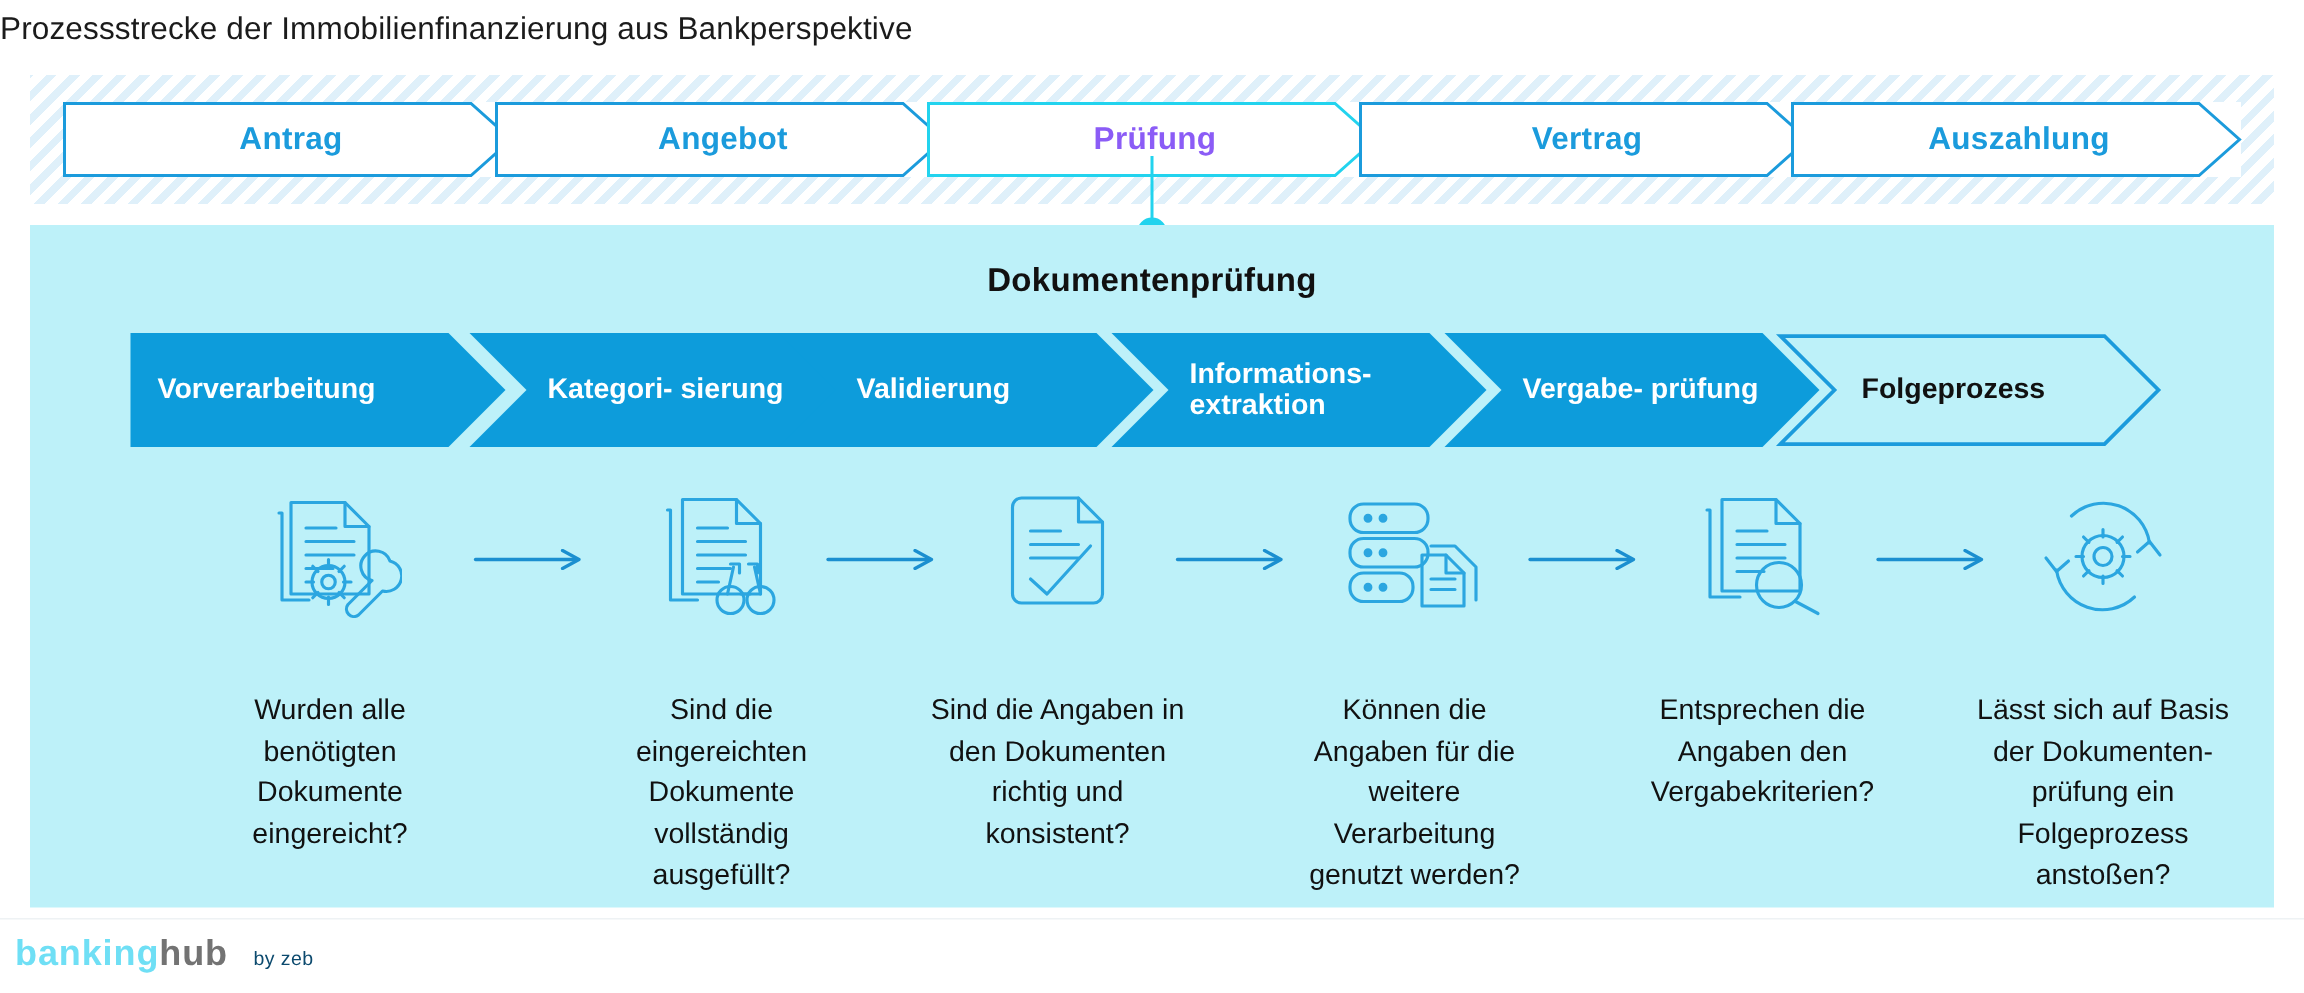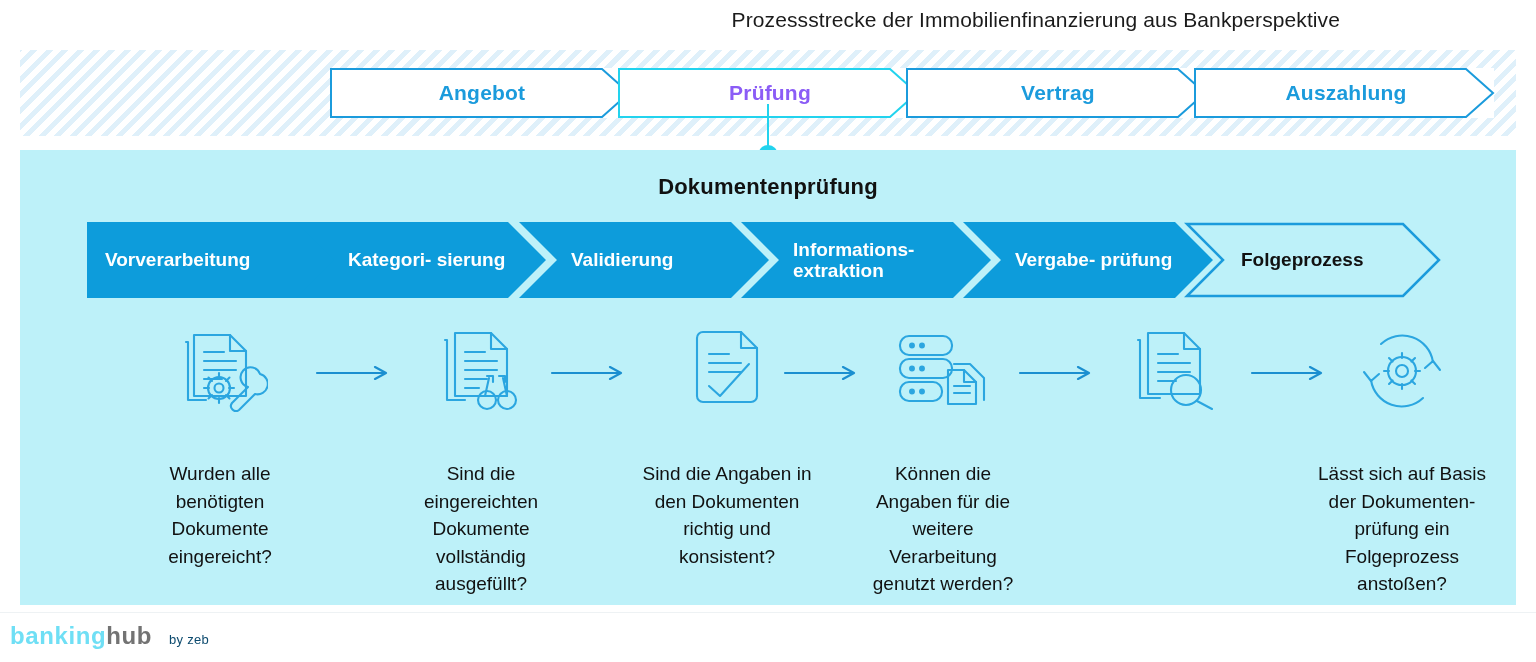--- a/index.html
+++ b/index.html
@@ -7,21 +7,21 @@
     width: 1536px; height: 662px;
     background: #ffffff;
     font-family: "Liberation Sans", sans-serif;
     overflow: hidden;
   }
   #root { position: relative; width: 1536px; height: 662px; }
 
   
   .page-title {
     position: absolute; top: 8px; left: 0; width: 1340px;
-    text-align: right;
+    text-align: left;
     font-size: 21px; font-weight: 400; color: #1b1b1b;
     letter-spacing: .1px;
   }
 
   
   .top-band {
     position: absolute; top: 50px; left: 20px;
     width: 1496px; height: 86px;
     background-color: #f2fafd;
     background-image: repeating-linear-gradient(
@@ -122,20 +122,26 @@
 <body>
 
 <div id="root">
 
   <div class="page-title">Prozessstrecke der Immobilienfinanzierung aus Bankperspektive</div>
 
   <div class="top-band"></div>
 
   <div class="top-chevrons">
 
+    <div class="topchev" style="left:22px; width:300px;">
+      <svg width="300" height="50" viewBox="0 0 300 50">
+        <path d="M1,1 H272 L299,25 L272,49 H1 Z" fill="#ffffff" stroke="#1b9bdc" stroke-width="2"></path>
+      </svg>
+      <span class="lbl">Antrag</span>
+    </div>
 
     <div class="topchev" style="left:310px; width:300px;">
       <svg width="300" height="50" viewBox="0 0 300 50">
         <path d="M1,1 H272 L299,25 L272,49 H1 Z" fill="#ffffff" stroke="#1b9bdc" stroke-width="2"></path>
       </svg>
       <span class="lbl">Angebot</span>
     </div>
 
     <div class="topchev active" style="left:598px; width:300px;">
       <svg width="300" height="50" viewBox="0 0 300 50">
@@ -168,21 +174,21 @@
 
     <div class="sub-row">
 
       <div class="subchev" style="left:12px; width:250px; padding-left:18px;">
         <svg width="250" height="76" viewBox="0 0 250 76">
           <path d="M0,0 H212 L250,38 L212,76 H0 Z" fill="#0d9cdb"></path>
         </svg>
         <span class="lbl">Vorverarbeitung</span>
       </div>
 
-      <div class="subchev" style="left:221px; width:250px; padding-left:52px;">
+      <div class="subchev" style="left:238px; width:250px; padding-left:52px;">
         <svg width="250" height="76" viewBox="0 0 250 76">
           <path d="M0,0 H212 L250,38 L212,76 H0 L38,38 Z" fill="#0d9cdb"></path>
         </svg>
         <span class="lbl">Kategori-
 sierung</span>
       </div>
 
       <div class="subchev" style="left:444px; width:250px; padding-left:52px;">
         <svg width="250" height="76" viewBox="0 0 250 76">
           <path d="M0,0 H212 L250,38 L212,76 H0 L38,38 Z" fill="#0d9cdb"></path>
@@ -263,21 +269,21 @@
 ausgefüllt?</div>
       </div>
 
       <div class="arrow" style="left:490px;">
         <svg width="74" height="14" viewBox="0 0 74 14" fill="none" stroke="#1b8fd0" stroke-width="2.2" stroke-linecap="round" stroke-linejoin="round">
           <path d="M2,7 H70"></path>
             <path d="M60,1 L71,7 L60,13"></path>
         </svg>
       </div>
 
-      <div class="step" style="left:567px;">
+      <div class="step" style="left:545px;">
         <div class="step-icon">
           <svg width="76" height="82" viewBox="0 0 76 82" fill="none" stroke="#2ba6e0" stroke-width="2.1" stroke-linecap="round" stroke-linejoin="round">
             <path d="M8,8 a6,6 0 0,1 6,-6 H52 L68,18 V66 a6,6 0 0,1 -6,6 H14 a6,6 0 0,1 -6,-6 Z"></path>
             <path d="M52,2 V18 H68"></path>
             <path d="M20,24 H40 M20,33 H52 M20,42 H52"></path>
             <path d="M20,56 L31,66 L60,34"></path>
           </svg>
         </div>
         <div class="step-text">Sind die Angaben in
 den Dokumenten
@@ -328,20 +334,23 @@
         <div class="step-icon">
           <svg width="90" height="82" viewBox="0 0 90 82" fill="none" stroke="#2ba6e0" stroke-width="2.1" stroke-linecap="round" stroke-linejoin="round">
             <path d="M8,10 H10 V68 H30"></path>
             <path d="M18,3 H54 L70,19 V64 H18 Z"></path>
             <path d="M54,3 V19 H70"></path>
             <path d="M28,24 H48 M28,33 H60 M28,42 H60 M28,51 H46"></path>
             <circle cx="56" cy="60" r="15"></circle>
             <path d="M67,71 L82,79"></path>
           </svg>
         </div>
+        <div class="step-text">Entsprechen die
+Angaben den
+Vergabekriterien?</div>
       </div>
 
       <div class="arrow" style="left:1190px;">
         <svg width="74" height="14" viewBox="0 0 74 14" fill="none" stroke="#1b8fd0" stroke-width="2.2" stroke-linecap="round" stroke-linejoin="round">
           <path d="M2,7 H70"></path>
             <path d="M60,1 L71,7 L60,13"></path>
         </svg>
       </div>
 
       <div class="step" style="left:1242px;">

